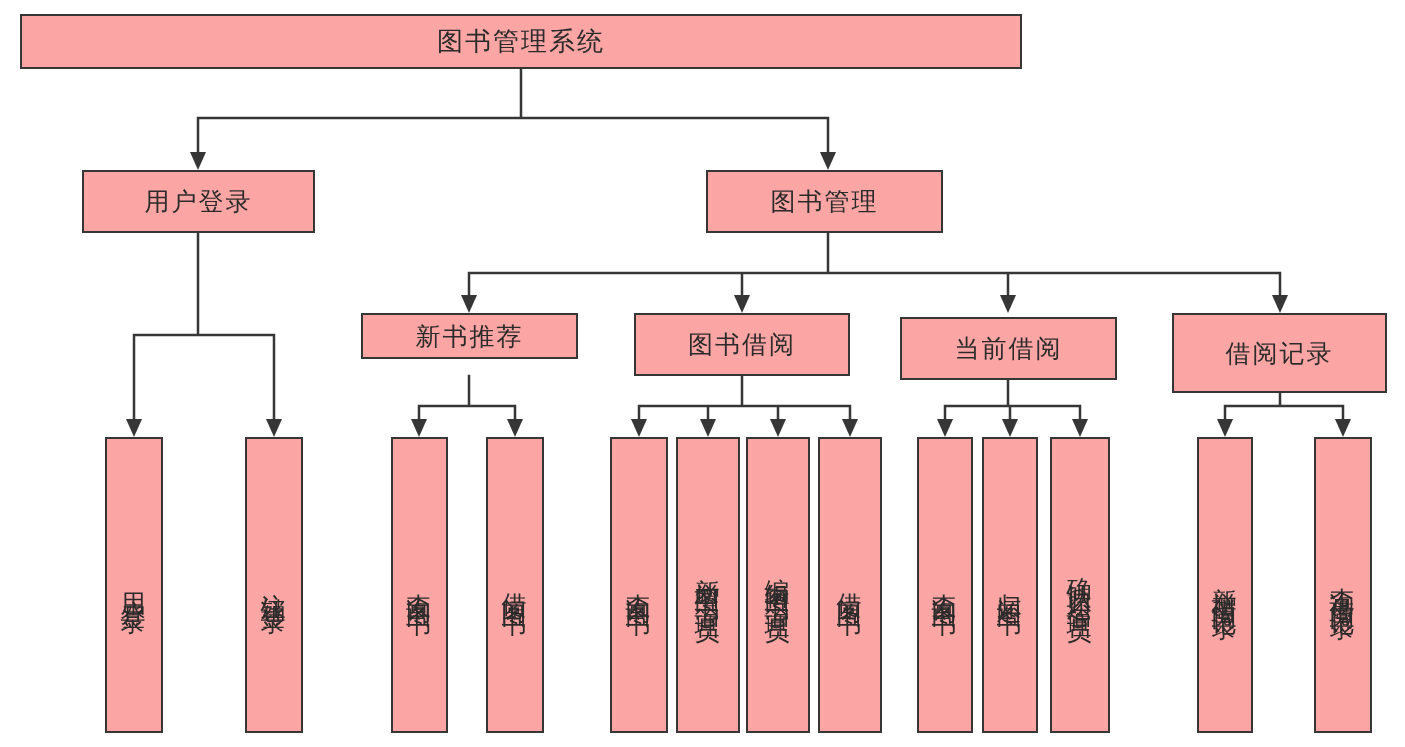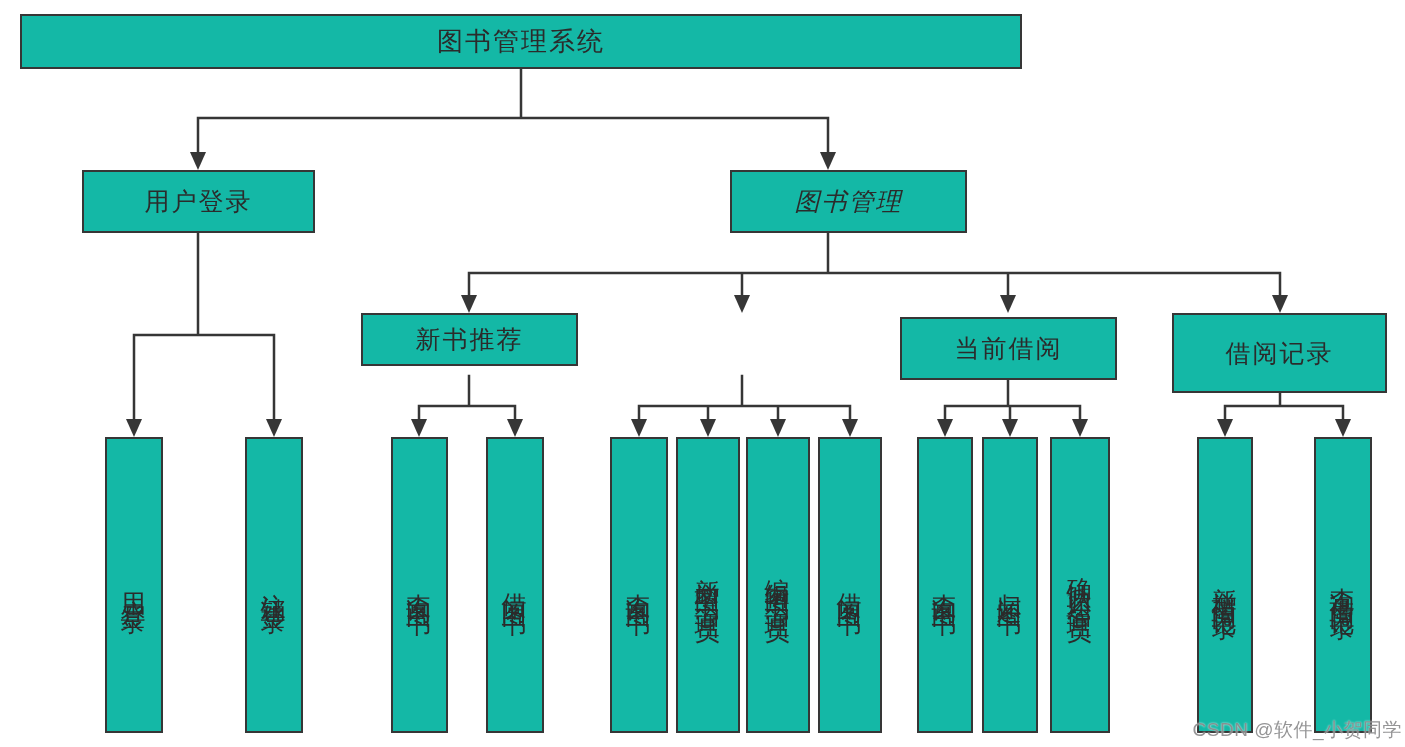--- a/index.html
+++ b/index.html
@@ -19,33 +19,33 @@
     position: absolute;
     left: 0;
     top: 0;
     width: 1405px;
     height: 747px;
   }
   .box {
     position: absolute;
     box-sizing: border-box;
     border: 2.5px solid #363636;
-    background: #14b8a6;
+    background: #fca5a5;
     display: flex;
     align-items: center;
     justify-content: center;
     color: #2b2b2b;
     font-size: 25px;
     letter-spacing: 2px;
     white-space: nowrap;
   }
   .root-box  { left: 20px;  top: 14px;  width: 1002px; height: 55px; font-size: 26px; }
   .lv2-login { left: 82px;  top: 170px; width: 233px;  height: 63px; }
-  .lv2-mgmt  { left: 730px; top: 170px; width: 237px;  height: 63px; font-style: italic; }
-  .lv3-s0 { left: 361px;  top: 313px; width: 217px; height: 53px; }
+  .lv2-mgmt  { left: 706px; top: 170px; width: 237px;  height: 63px; }
+  .lv3-s0 { left: 361px;  top: 313px; width: 217px; height: 46px; }
   .lv3-s1 { left: 634px;  top: 313px; width: 216px; height: 63px; }
   .lv3-s2 { left: 900px;  top: 317px; width: 217px; height: 63px; }
   .lv3-s3 { left: 1172px; top: 313px; width: 215px; height: 80px; }
   .vbox {
     top: 437px;
     height: 296px;
     letter-spacing: 0;
   }
   .vtext {
     writing-mode: vertical-rl;
@@ -148,20 +148,21 @@
       <path d="M1343 437 L1335 419 L1351 419 Z"></path>
     </g>
   </svg>
 
   <div class="box root-box">图书管理系统</div>
 
   <div class="box lv2-login">用户登录</div>
   <div class="box lv2-mgmt">图书管理</div>
 
   <div class="box lv3-s0">新书推荐</div>
+  <div class="box lv3-s1">图书借阅</div>
   <div class="box lv3-s2">当前借阅</div>
   <div class="box lv3-s3">借阅记录</div>
 
   <div class="box vbox leaf-a0">
     <span class="vtext">用户登录</span>
   </div>
   <div class="box vbox leaf-a1">
     <span class="vtext">注销登录</span>
   </div>
 
@@ -195,15 +196,14 @@
     <span class="vtext">确认归还（管理员）</span>
   </div>
 
   <div class="box vbox leaf-e0">
     <span class="vtext">新增借阅记录</span>
   </div>
   <div class="box vbox leaf-e1">
     <span class="vtext">查询借阅记录</span>
   </div>
 
-  <div class="watermark">CSDN @软件_小贺同学</div>
 
 </div>
 
 </body></html>

